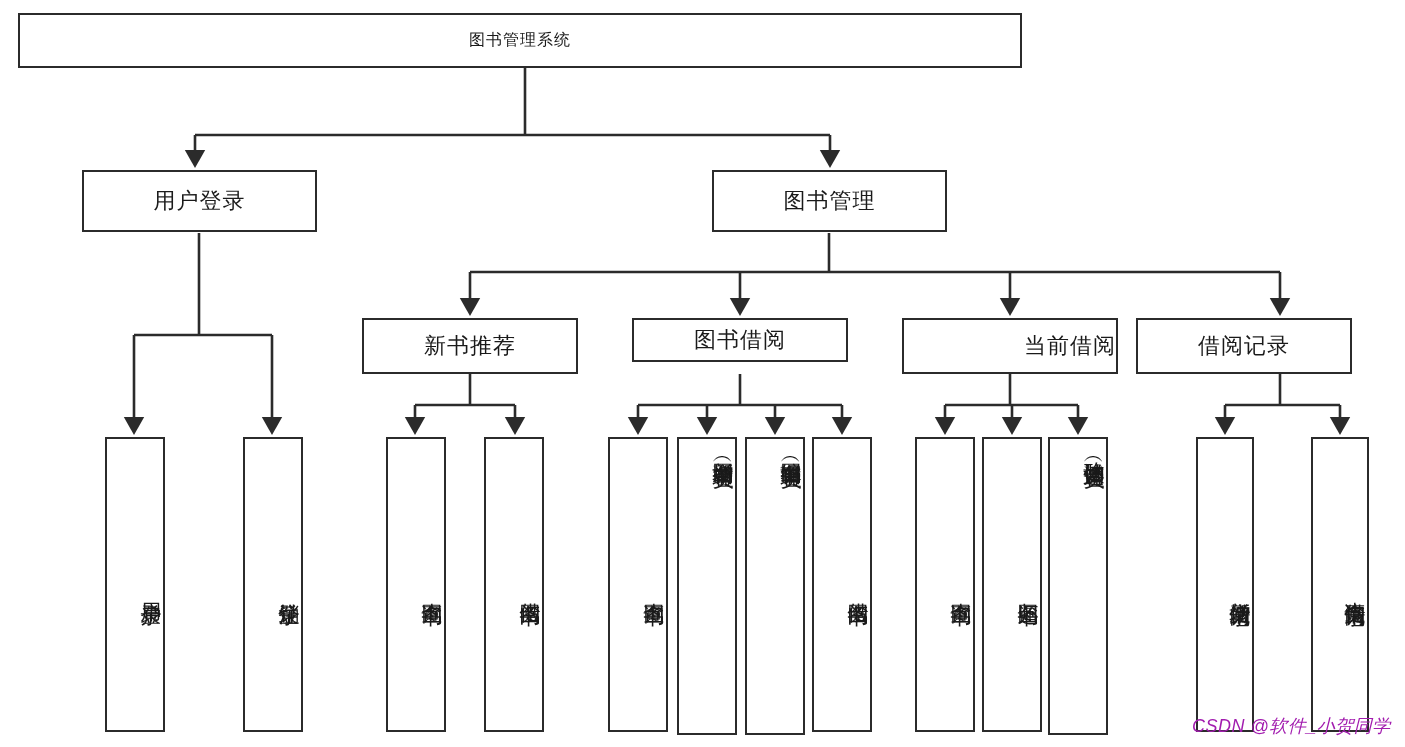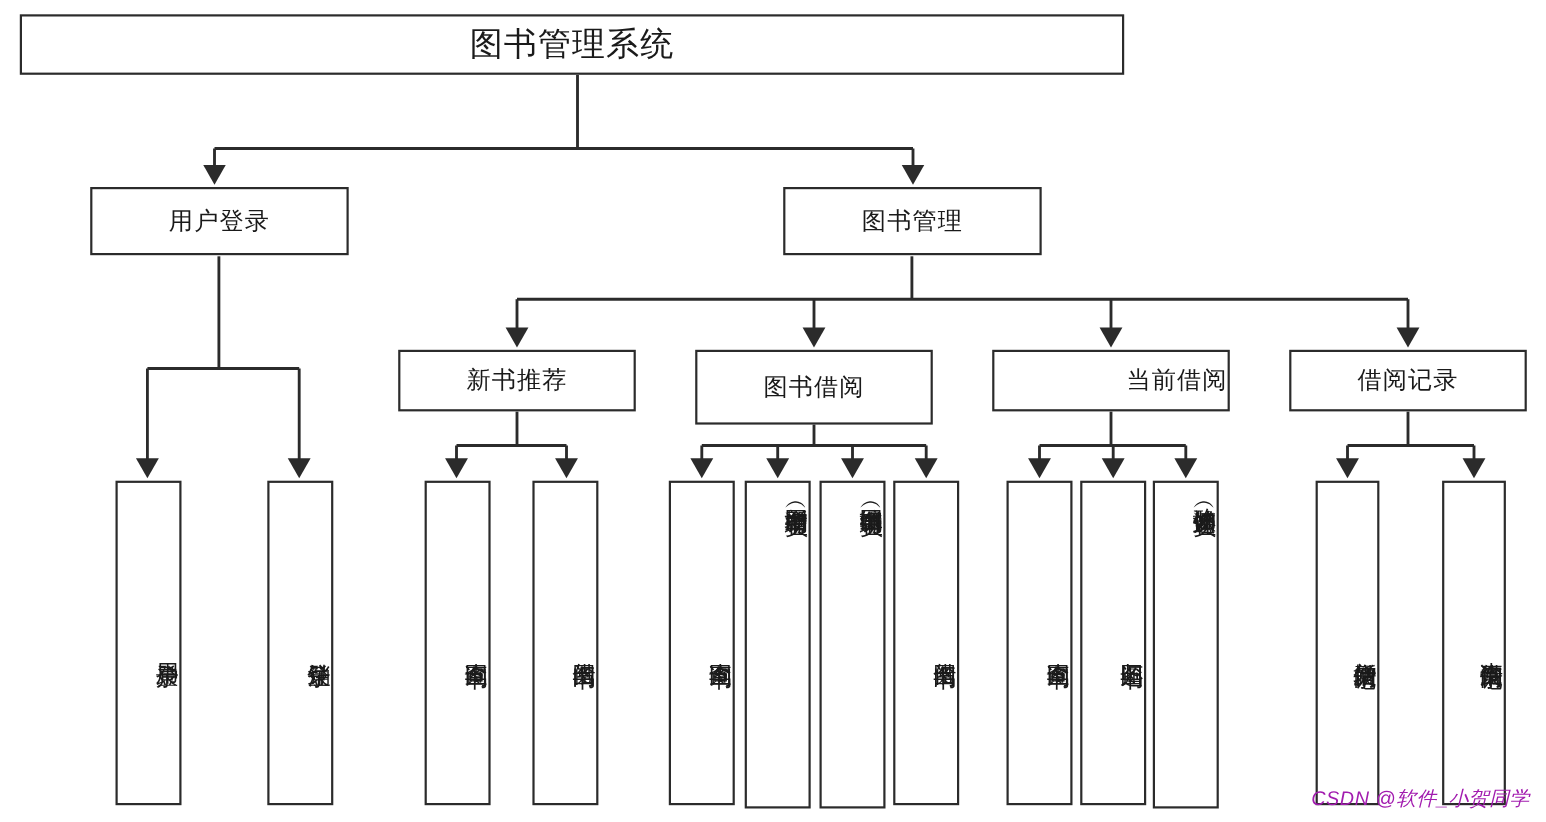--- a/index.html
+++ b/index.html
@@ -26,21 +26,21 @@
     align-items: center;
     justify-content: center;
     color: #1a1a1a;
   }
   .node-h {
     font-size: 22px;
     letter-spacing: 1px;
     white-space: nowrap;
   }
   .node-root {
-    font-size: 30px;
+    font-size: 16px;
   }
   .node-v {
     writing-mode: vertical-rl;
     text-orientation: upright;
     align-items: flex-start;
     justify-content: flex-start;
     font-size: 21px;
     line-height: 1.18;
     letter-spacing: 1px;
     padding-top: 6px;
@@ -136,29 +136,29 @@
   </div>
 
   <div class="node node-h" style="left:362px; top:318px; width:216px; height:56px;">
     <span>新书推荐</span>
   </div>
 
   <div class="node node-h" style="left:712px; top:170px; width:235px; height:62px;">
     <span>图书管理</span>
   </div>
 
-  <div class="node node-h" style="left:632px; top:318px; width:216px; height:68px;">
+  <div class="node node-h" style="left:632px; top:318px; width:216px; height:44px;">
     <span>图书借阅</span>
   </div>
 
   <div class="node node-h" style="left:902px; top:318px; width:216px; height:56px;justify-content:flex-end;">
     <span>当前借阅</span>
   </div>
 
-  <div class="node node-h" style="left:1172px; top:318px; width:216px; height:56px;">
+  <div class="node node-h" style="left:1136px; top:318px; width:216px; height:56px;">
     <span>借阅记录</span>
   </div>
 
   <div class="node node-v center" style="left:105px; top:437px; width:60px; height:295px;">
     <span class="vtext">用户登录</span>
   </div>
 
   <div class="node node-v center" style="left:243px; top:437px; width:60px; height:295px;">
     <span class="vtext">注销登录</span>
   </div>

